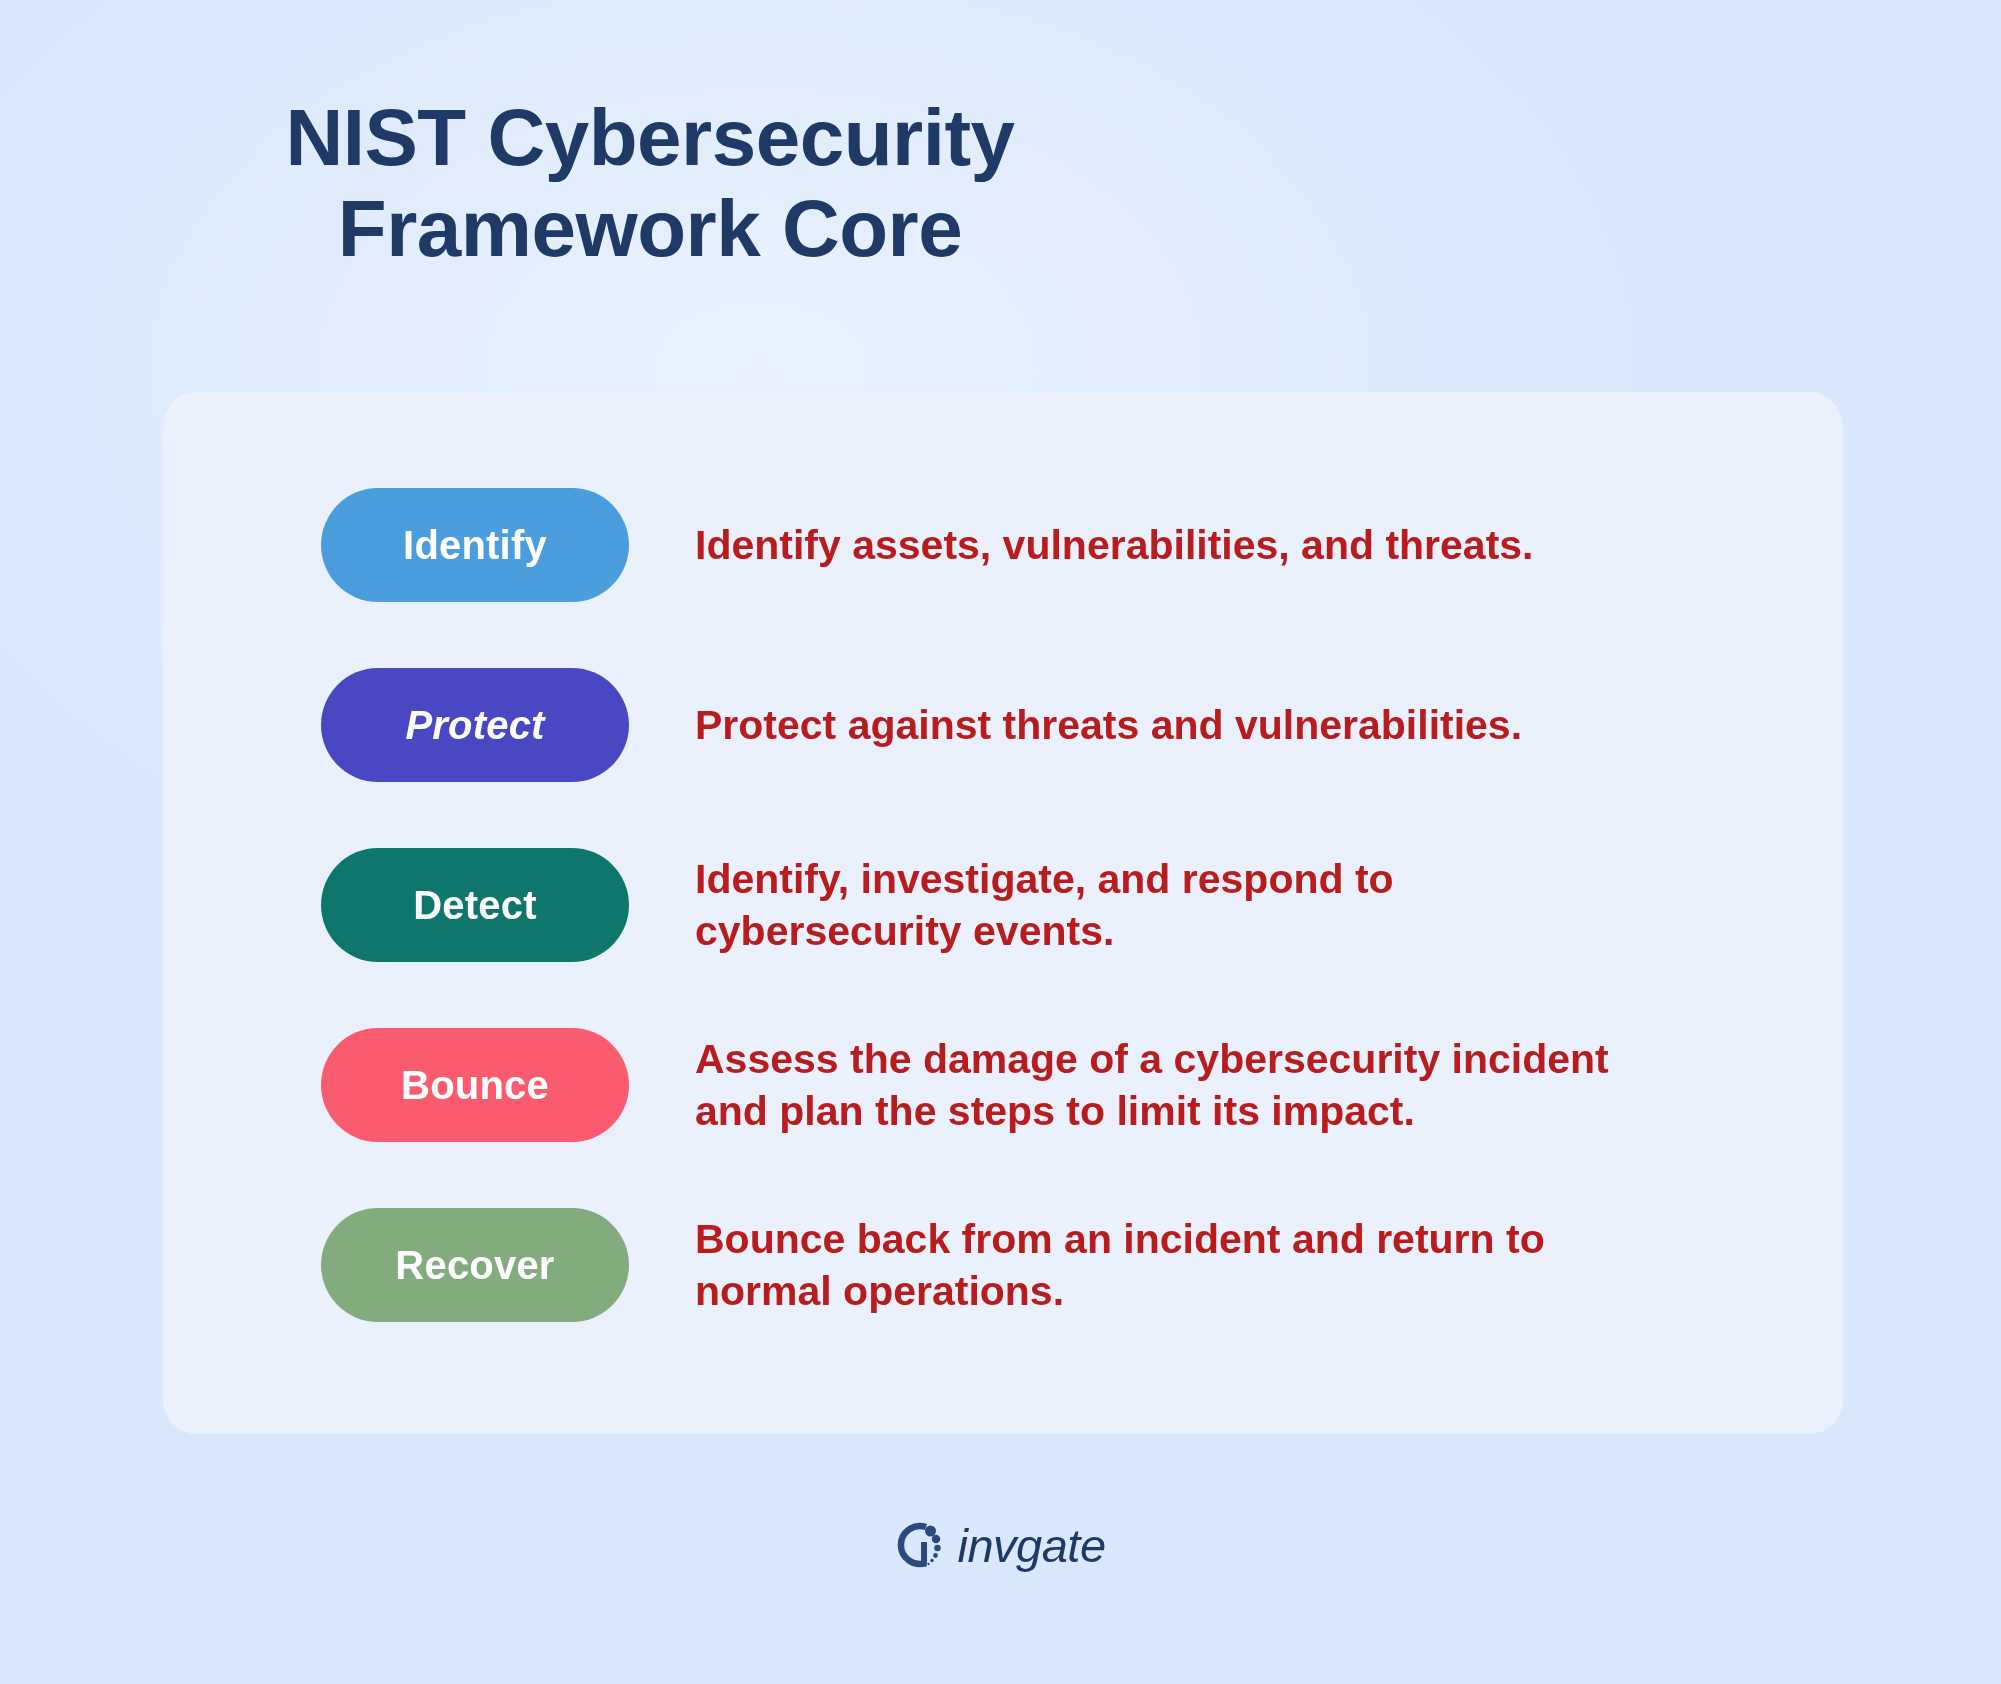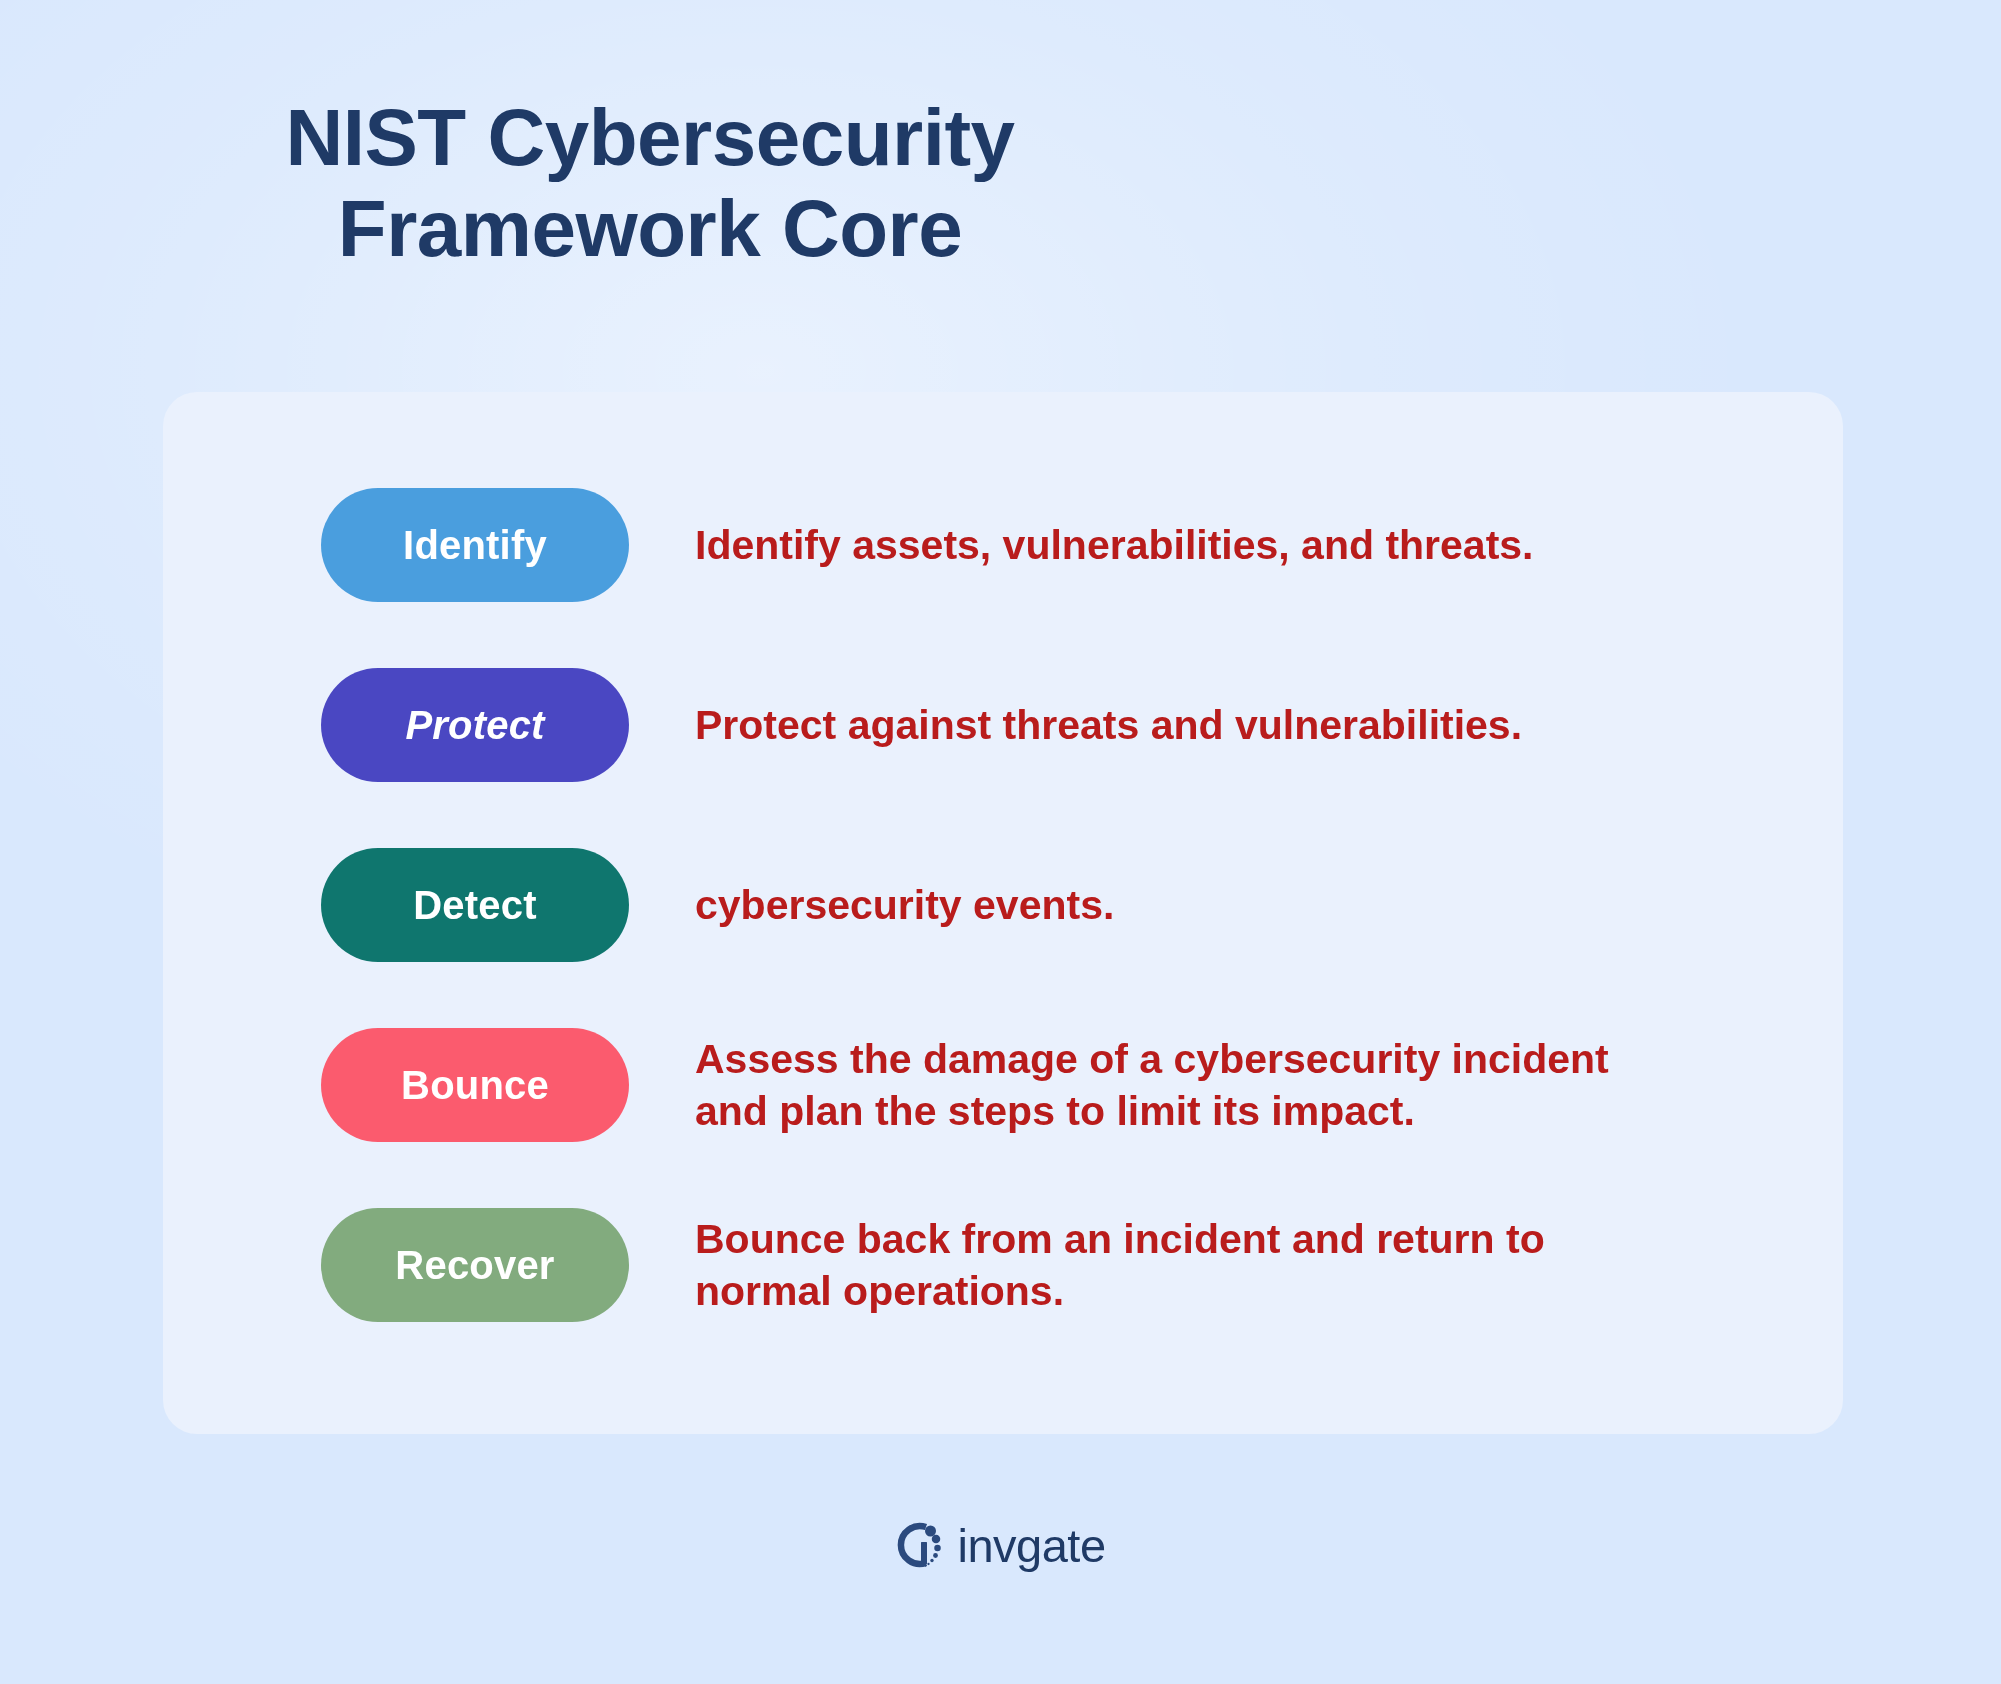--- a/index.html
+++ b/index.html
@@ -100,20 +100,21 @@
   
   .footer {
     position: absolute;
     left: 0;
     right: 0;
     top: 1520px;
     display: flex;
     align-items: center;
     justify-content: center;
     gap: 12px;
+    font-style: italic;
   }
   .logo-mark { width: 50px; height: 50px; display:block; }
   .logo-word {
     color: #1f3a66;
     font-size: 47px;
     font-weight: 400;
     letter-spacing: -0.5px;
     line-height: 1;
   }
 </style>
@@ -145,20 +146,21 @@
           </div>
           <div class="desc">
             <span class="l">Protect against threats and vulnerabilities.</span>
           </div>
         </div>
         <div class="row">
           <div class="pill" style="background: #0f766e;">
             <span>Detect</span>
           </div>
           <div class="desc">
+            <span class="l">Identify, investigate, and respond to</span>
             <span class="l">cybersecurity events.</span>
           </div>
         </div>
         <div class="row">
           <div class="pill" style="background: rgb(251, 91, 110);">
             <span>Bounce</span>
           </div>
           <div class="desc">
             <span class="l">Assess the damage of a cybersecurity incident</span>
             <span class="l">and plan the steps to limit its impact.</span>

